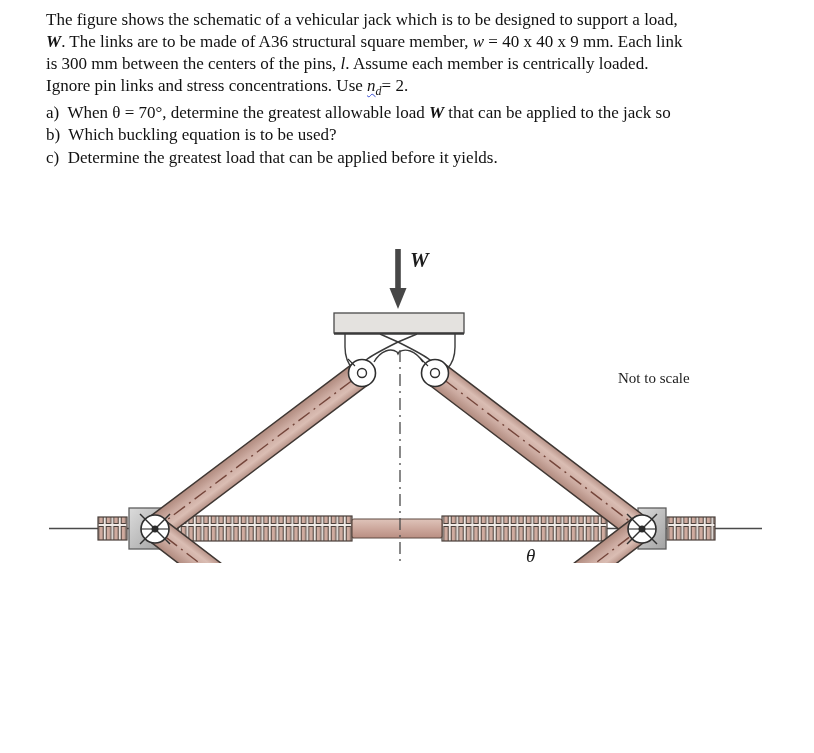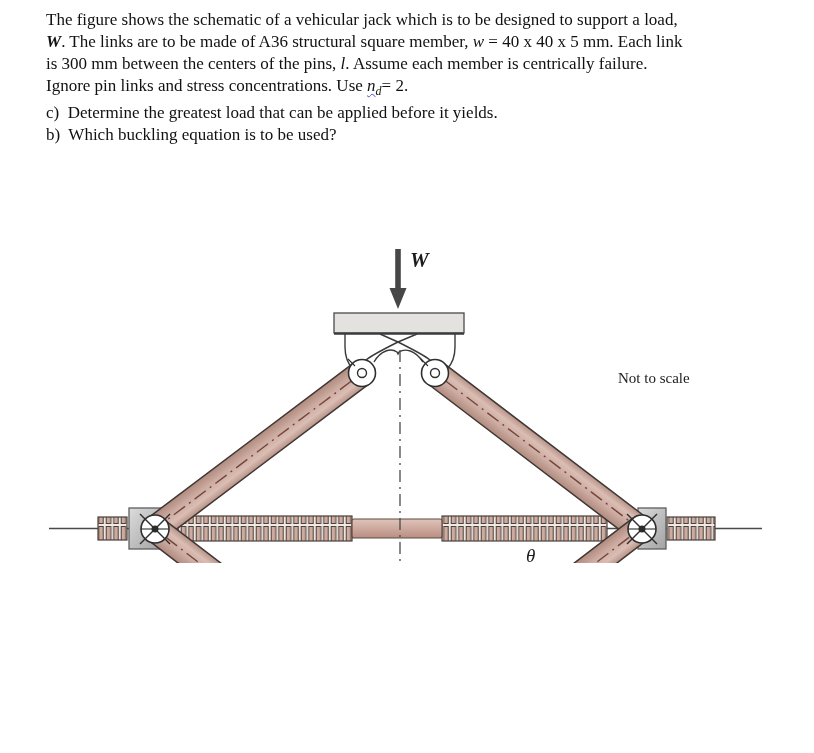--- a/index.html
+++ b/index.html
@@ -19,25 +19,26 @@
   .lbl-note{font-size:15px;fill:#1c1c1c;}
   .lbl-sym{font-size:19px;font-style:italic;fill:#1c1c1c;}
 </style>
 </head>
 <body>
 
 <div class="page">
 
   <div class="text-block">
     <div class="line"><span>The figure shows the schematic of a vehicular jack which is to be designed to support a load,</span></div>
-    <div class="line"><span class="bi">W</span><span>. The links are to be made of A36 structural square member, </span><span class="i">w</span><span> = 40 x 40 x 5 mm. Each link</span></div>
-    <div class="line"><span>is 300 mm between the centers of the pins, </span><span class="i">l</span><span>. Assume each member is centrically failure.</span></div>
+    <div class="line"><span class="bi">W</span><span>. The links are to be made of A36 structural square member, </span><span class="i">w</span><span> = 40 x 40 x 9 mm. Each link</span></div>
+    <div class="line"><span>is 300 mm between the centers of the pins, </span><span class="i">l</span><span>. Assume each member is centrically loaded.</span></div>
     <div class="line"><span>Ignore pin links and stress concentrations. Use </span><span class="wavy"><span class="i">n</span><span class="sub">d</span></span><span>= 2.</span></div>
+    <div class="line"><span>a)  When θ = 70°, determine the greatest allowable load </span><span class="bi">W</span><span> that can be applied to the jack so</span></div>
+    <div class="line"><span>b)  Which buckling equation is to be used?</span></div>
     <div class="line"><span>c)  Determine the greatest load that can be applied before it yields.</span></div>
-    <div class="line"><span>b)  Which buckling equation is to be used?</span></div>
   </div>
 
   <svg width="814" height="753" viewBox="0 0 814 753">
     <defs>
       <pattern id="thr" width="7.5" height="25" patternUnits="userSpaceOnUse">
         <rect width="7.5" height="25" fill="#f0eae6"></rect>
         <rect x="1.2" y="1.5" width="4.6" height="22" fill="#cfab9f" stroke="#4a3f3a" stroke-width="1"></rect>
       </pattern>
       <linearGradient id="rodg" x1="0" y1="0" x2="0" y2="1">
         <stop offset="0" stop-color="#dfc4ba"></stop>

